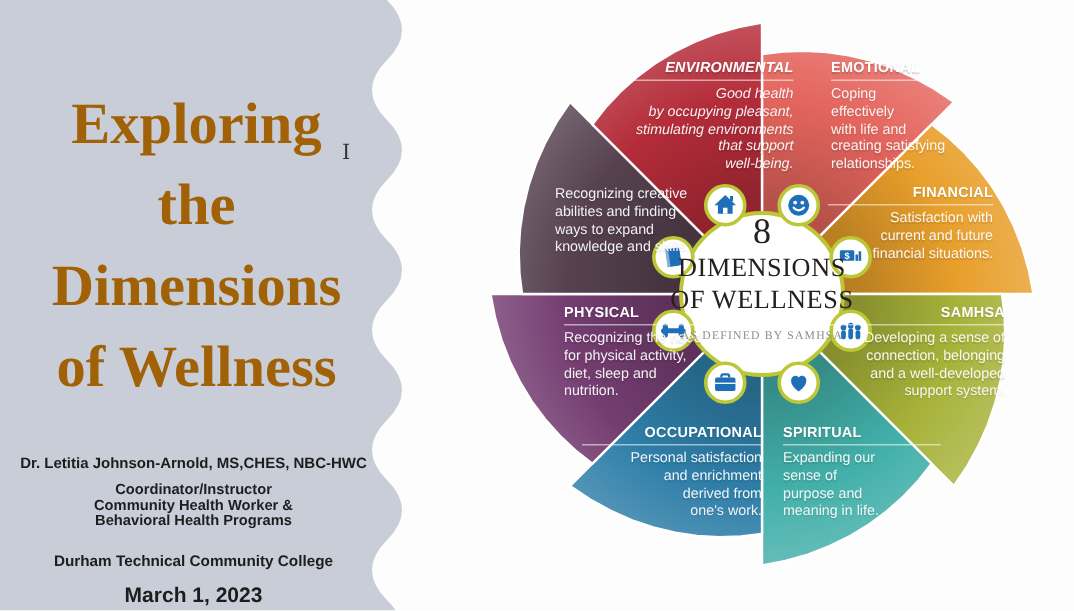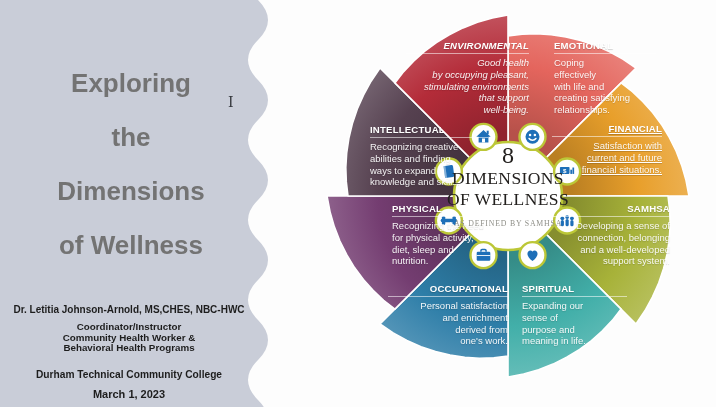--- a/index.html
+++ b/index.html
@@ -2,45 +2,45 @@
 <html><head>
 <meta charset="utf-8">
 <style>
   html,body{margin:0;padding:0;background:#ffffff;}
   .slide{position:relative;width:716px;height:407px;overflow:hidden;background:#fdfdfd;
          font-family:"Liberation Sans",sans-serif;}
   #panel-svg,#wheel-svg{position:absolute;left:0;top:0;}
 
   
   .title{position:absolute;left:6px;top:56px;width:250px;text-align:center;
-         font-family:Liberation Sans, sans-serif;font-weight:700;font-size:26px;
-         line-height:54px;color:#737373;}
+         font-family:Liberation Serif, serif;font-weight:700;font-size:39px;
+         line-height:54px;color:#a16207;}
   .credits{position:absolute;left:4px;top:304px;width:250px;text-align:center;
            font-weight:700;color:#1d1d1d;}
   .credits .name{font-size:10px;margin-bottom:7px;}
   .credits .role{font-size:9.8px;line-height:10.5px;white-space:pre-line;margin-bottom:15px;}
   .credits .inst{font-size:10.2px;margin-bottom:8px;}
-  .credits .date{font-size:11px;}
+  .credits .date{font-size:14px;}
   .cursor{position:absolute;left:228px;top:94px;font-family:"DejaVu Serif",serif;
           font-size:14px;color:#33363b;}
 
   
   .seg-label{position:absolute;color:#fff;}
   .seg-head{font-size:9.6px;font-weight:700;letter-spacing:.2px;
             border-bottom:1px solid rgba(255,255,255,.55);
             padding-bottom:2px;margin-bottom:3px;text-shadow:0 1px 1px rgba(0,0,0,.18);}
   .seg-desc{font-size:9.5px;line-height:11.8px;white-space:pre-line;
             color:rgba(255,255,255,.93);text-shadow:0 1px 1px rgba(0,0,0,.15);}
   .align-r{text-align:right;}
   .sl-environmental{left:406px;top:40px;width:123px;font-style:italic;}
   .sl-emotional{left:522px;top:40px;width:102px;margin-left:32px;}
-  .sl-financial{left:552px;top:123px;width:110px;text-decoration:underline;}
+  .sl-financial{left:552px;top:123px;width:110px;}
   .sl-social{left:548px;top:203px;width:122px;}
   .sl-intellectual{left:370px;top:124px;width:118px;}
-  .sl-physical{left:392px;top:203px;width:115px;}
+  .sl-physical{left:376px;top:203px;width:115px;}
   .sl-occupational{left:388px;top:283px;width:120px;}
   .sl-spiritual{left:522px;top:283px;width:105px;}
 
   
   .center-text{position:absolute;left:436px;top:142px;width:144px;text-align:center;
                font-family:"Liberation Serif",serif;color:#23201e;}
   .c-num{font-size:24px;line-height:26px;}
   .c-line{font-size:17.5px;line-height:21px;letter-spacing:.4px;}
   .c-sub{font-size:7.8px;letter-spacing:.8px;color:#8f8f88;margin-top:9px;}
 </style>
@@ -223,21 +223,20 @@
 one's work.</div>
   </div>
   <div class="seg-label sl-physical">
     <div class="seg-head">PHYSICAL</div>
     <div class="seg-desc">Recognizing the need
 for physical activity,
 diet, sleep and
 nutrition.</div>
   </div>
   <div class="seg-label sl-intellectual">
-    <div class="seg-head">INTELLECTUAL</div>
     <div class="seg-desc">Recognizing creative
 abilities and finding
 ways to expand
 knowledge and skills.</div>
   </div>
 
   <div class="center-text">
     <div class="c-num">8</div>
     <div class="c-line">DIMENSIONS</div>
     <div class="c-line">OF WELLNESS</div>

